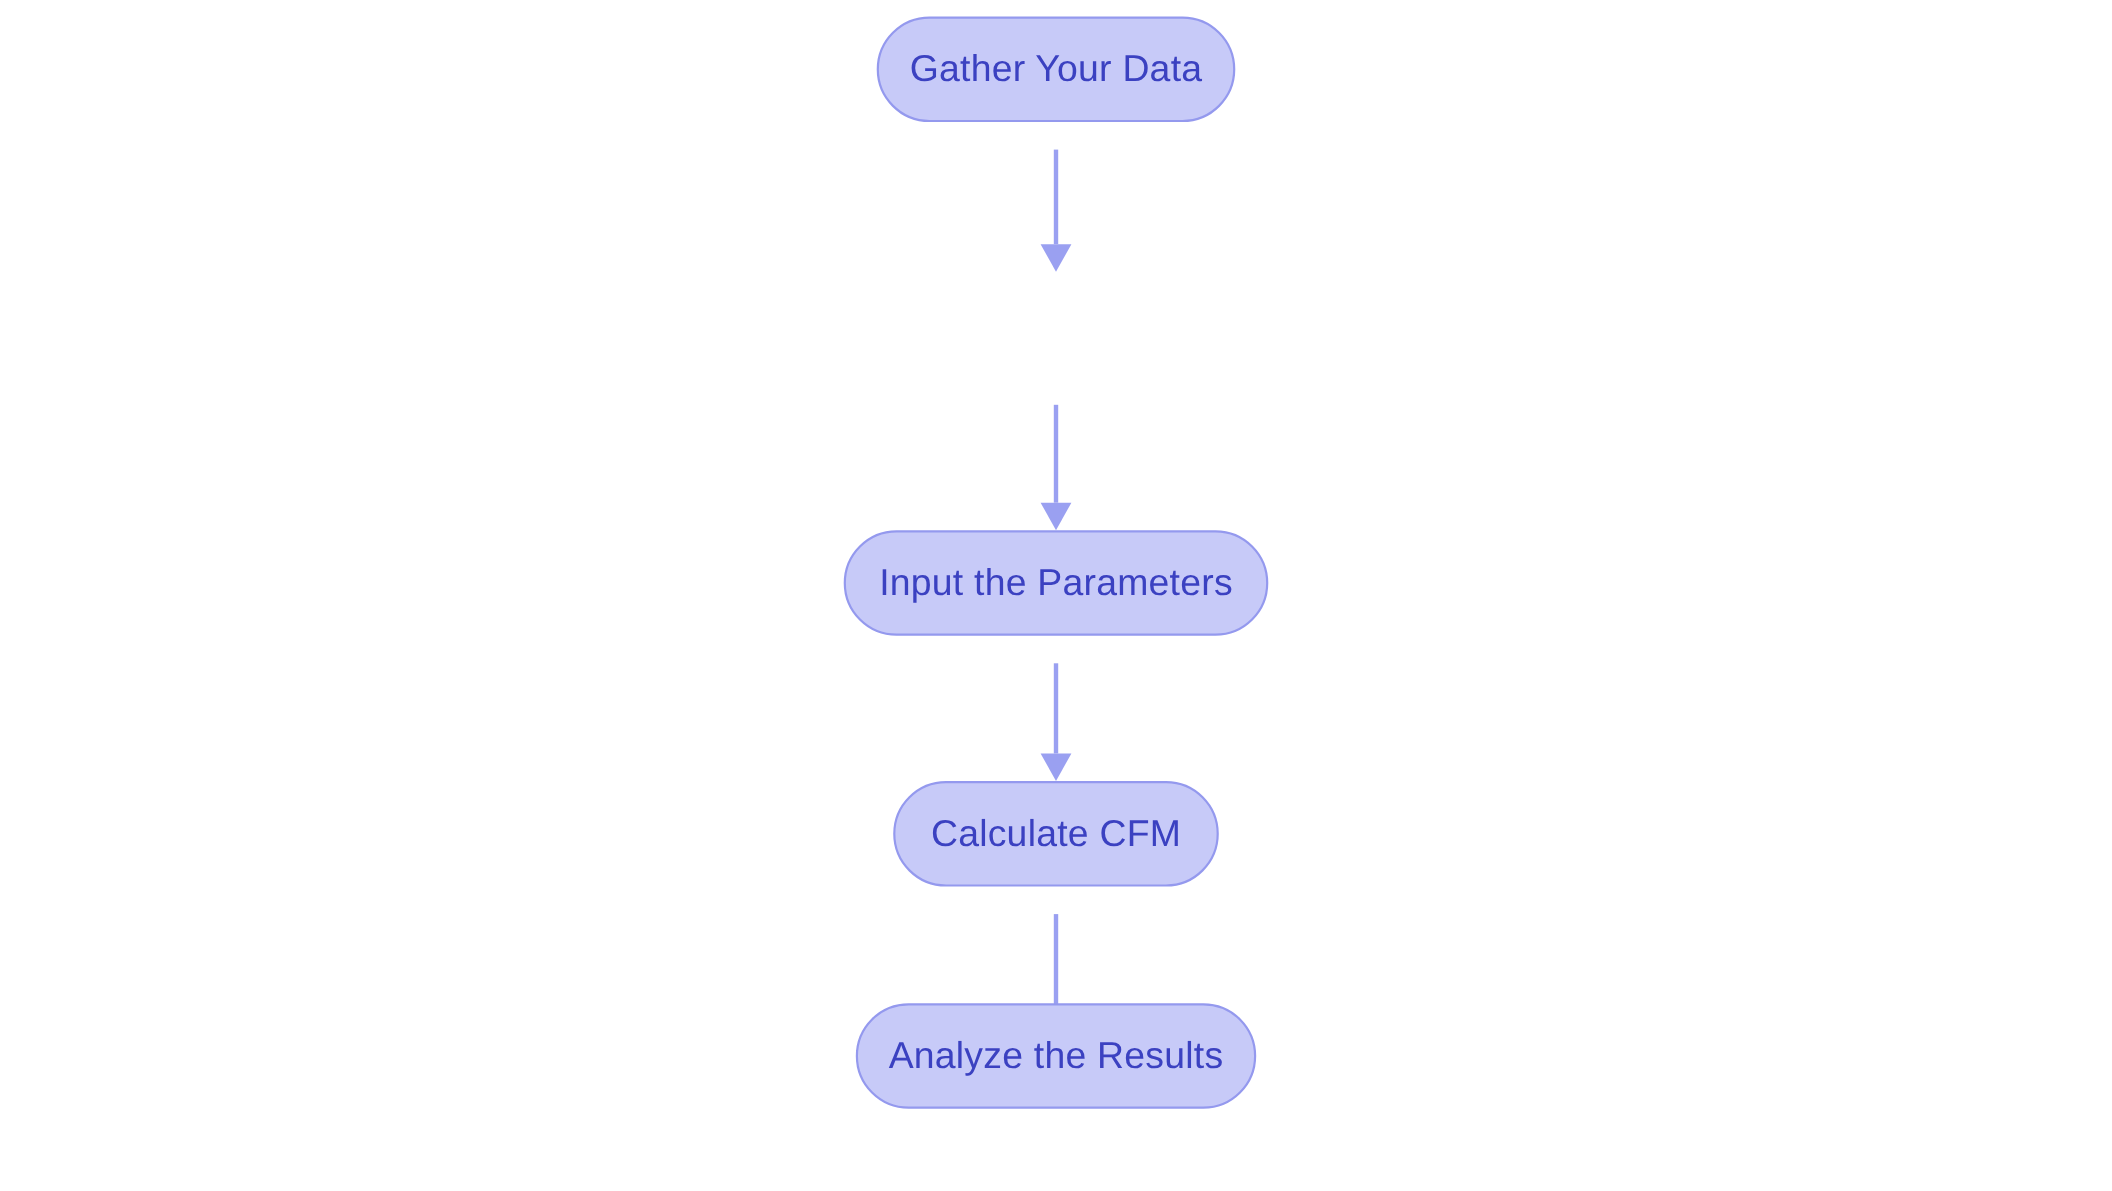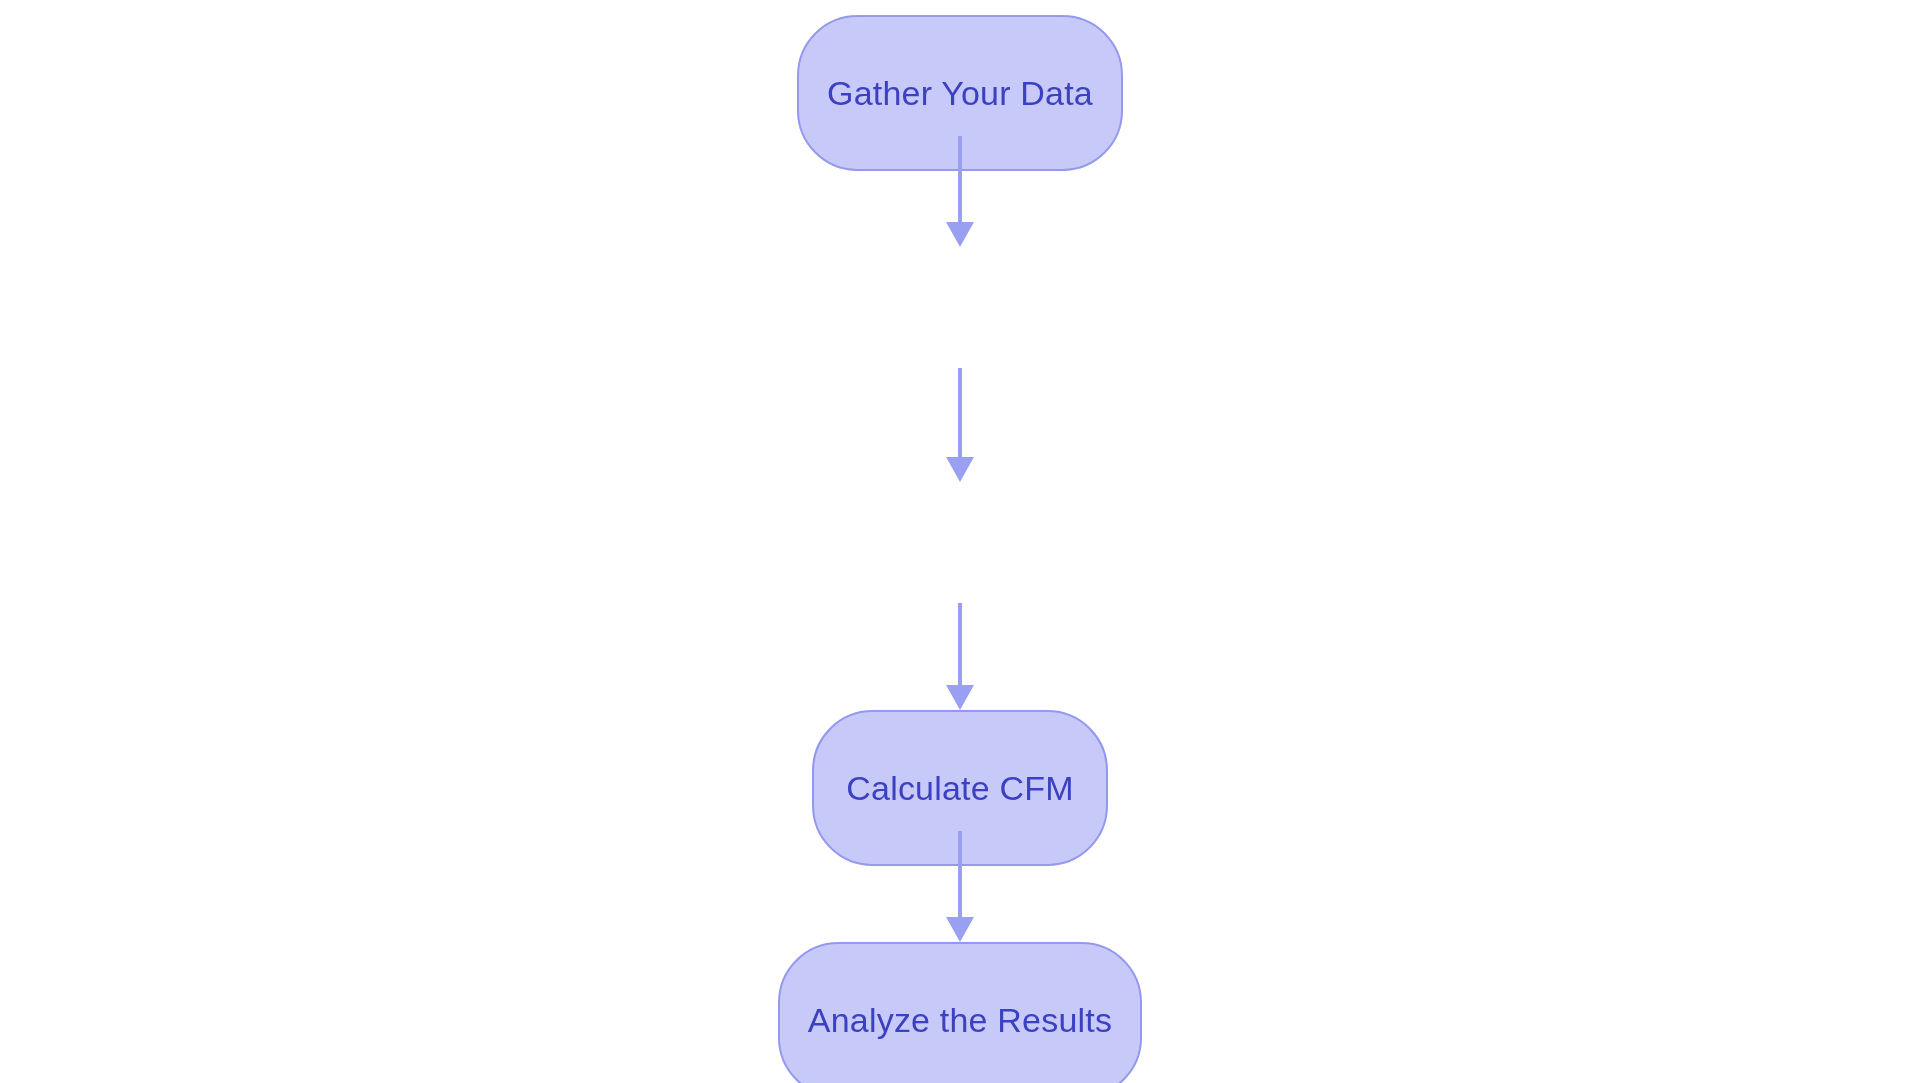--- a/index.html
+++ b/index.html
@@ -17,40 +17,40 @@
     font-family: "Liberation Sans", sans-serif;
     overflow: hidden;
   }
   .flowchart {
     position: relative;
     width: 1920px;
     height: 1083px;
   }
   .node {
     position: absolute;
-    height: 156px;
+    height: 96px;
     background: var(--node-fill);
     border: 2px solid var(--node-border);
     border-radius: 60.5px;
     display: flex;
     align-items: center;
     justify-content: center;
   }
   .node-label {
     font-size: 34px;
     line-height: 1;
     color: var(--node-text);
     letter-spacing: 0.2px;
     white-space: nowrap;
   }
   .node-1 { left: 797px; top: 15px;  width: 326px; }
   .node-2 { left: 730px; top: 247px; width: 460px; }
   .node-3 { left: 767px; top: 482px; width: 386px; }
   .node-4 { left: 812px; top: 710px; width: 296px; }
-  .node-5 { left: 778px; top: 942px; width: 364px; }
+  .node-5 { left: 778px; top: 912px; width: 364px; }
 
   .arrow {
     position: absolute;
     left: 946px;
     width: 28px;
     display: flex;
     flex-direction: column;
     align-items: center;
   }
   .arrow-line {
@@ -83,20 +83,23 @@
     <div class="arrow-line"></div>
     <div class="arrow-head"></div>
   </div>
 
 
   <div class="arrow arrow-2">
     <div class="arrow-line"></div>
     <div class="arrow-head"></div>
   </div>
 
+  <div class="node node-3">
+    <span class="node-label">Input the Parameters</span>
+  </div>
 
   <div class="arrow arrow-3">
     <div class="arrow-line"></div>
     <div class="arrow-head"></div>
   </div>
 
   <div class="node node-4">
     <span class="node-label">Calculate CFM</span>
   </div>
 

